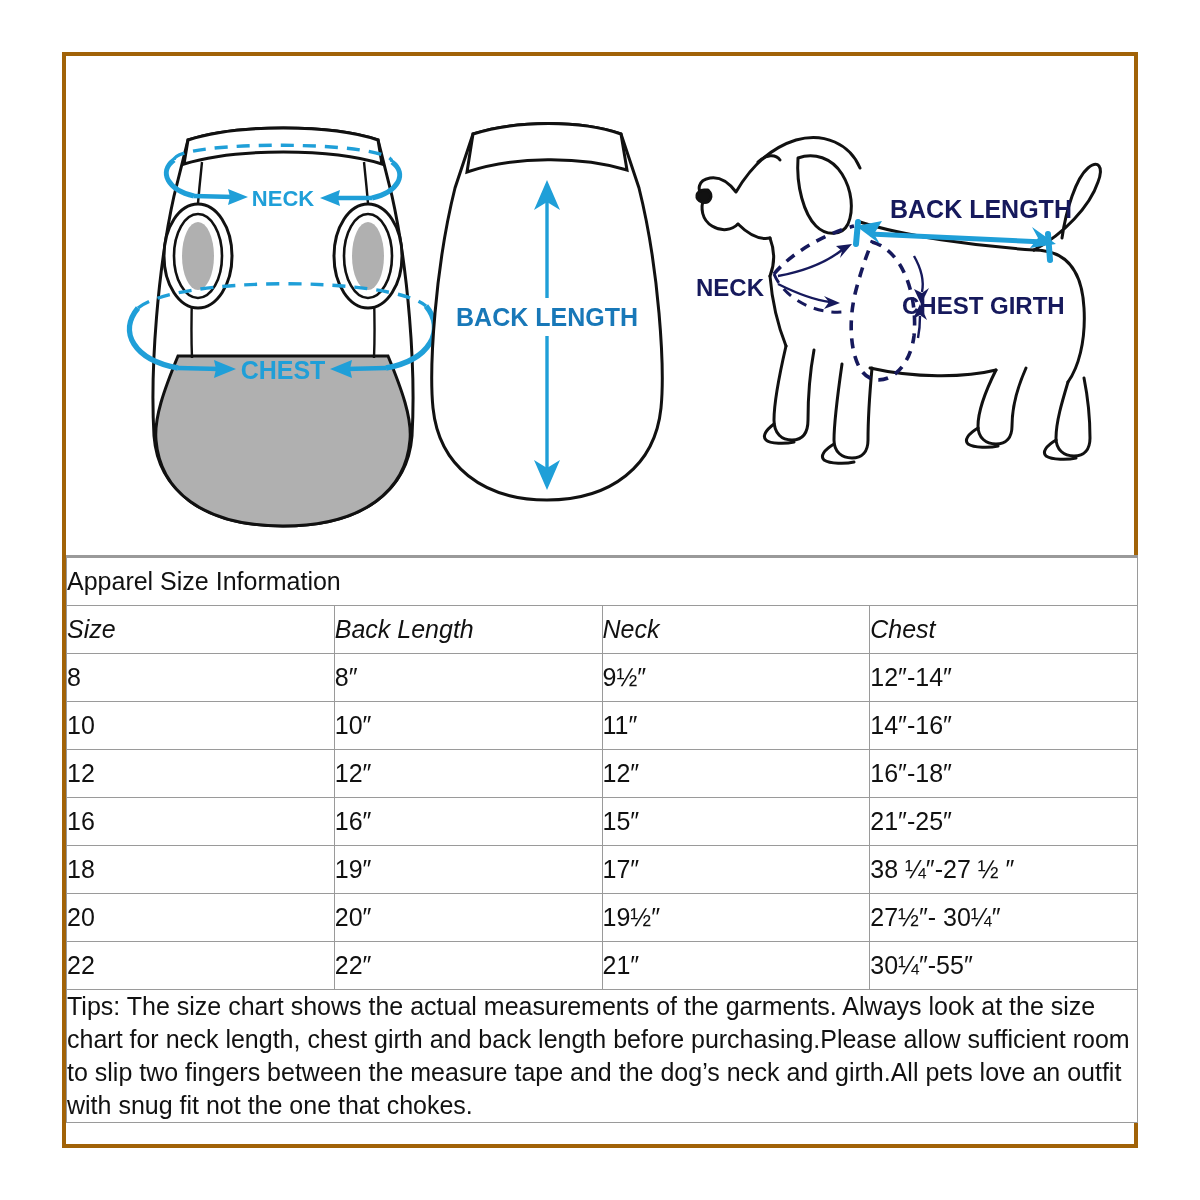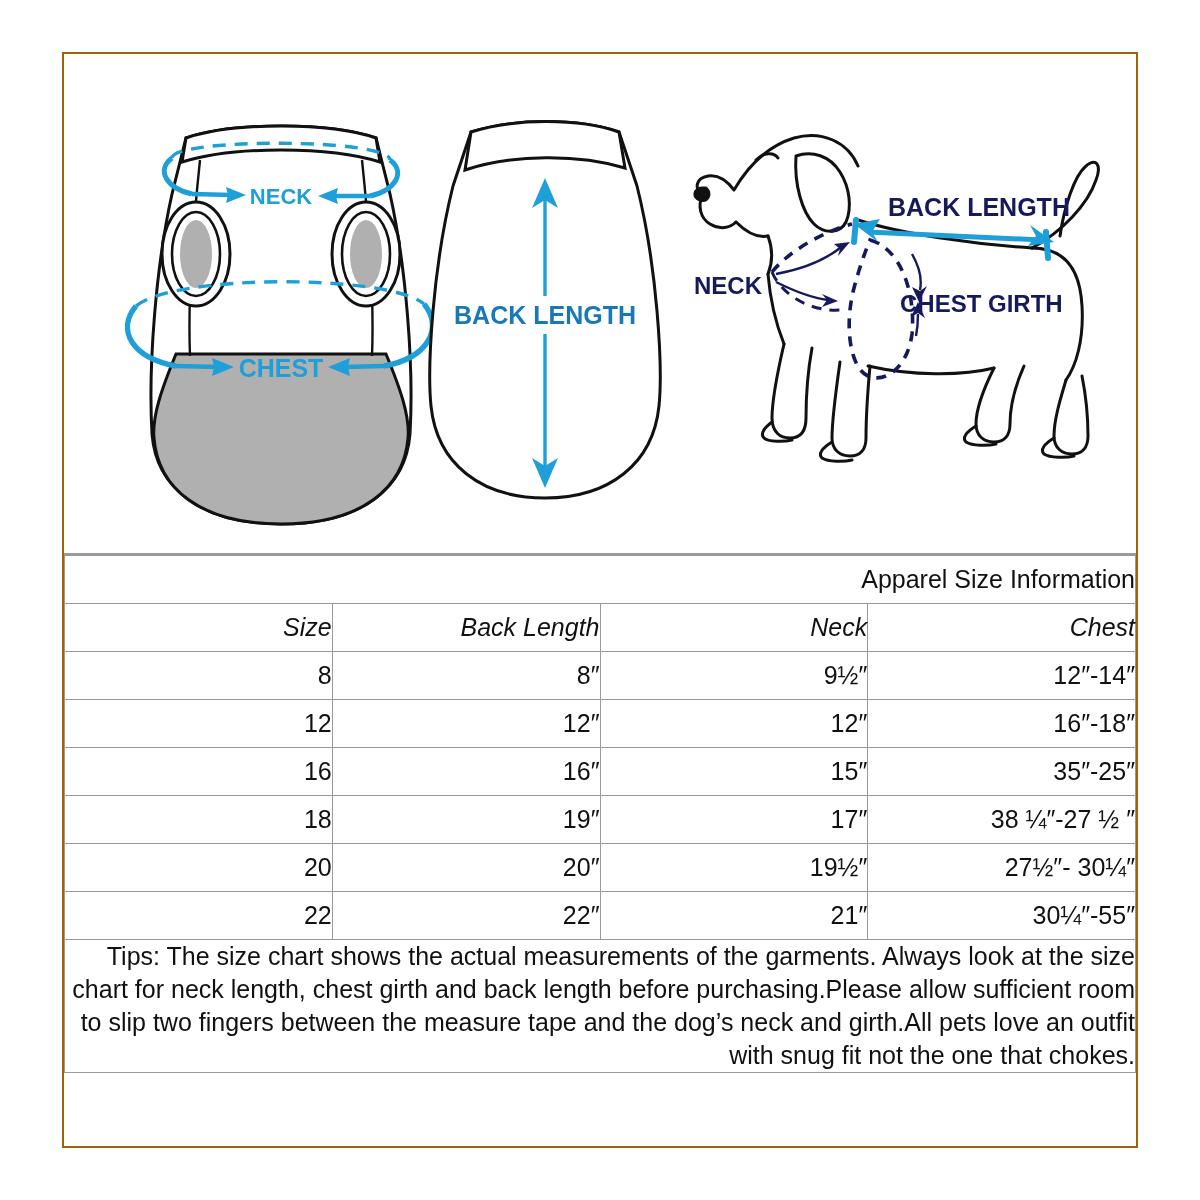--- a/index.html
+++ b/index.html
@@ -13,21 +13,21 @@
     font-family: "Liberation Sans", sans-serif;
     overflow: hidden;
   }
 
   #chart-frame {
     position: absolute;
     left: 62px;
     top: 52px;
     width: 1076px;
     height: 1096px;
-    border: 2px solid #a16207;
+    border: 4px solid #a16207;
     box-sizing: border-box;
     background: #ffffff;
   }
 
   
   #diagram-region {
     position: absolute;
     left: 0;
     top: 0;
     width: 1072px;
@@ -64,21 +64,21 @@
     height: 593px;
   }
 
   table.size-table {
     width: 100%;
     border-collapse: collapse;
     table-layout: fixed;
   }
   table.size-table td {
     border: 1px solid #9a9a9a;
-    text-align: right;
+    text-align: left;
     color: #111111;
     font-family: "Liberation Sans", sans-serif;
     font-size: 25px;
     height: 47px;
     padding: 0;
     background: #ffffff;
   }
   td.title-cell {
     text-align: left;
     padding-left: 24px;
@@ -266,30 +266,36 @@
           <td class="head-cell col-chest">Chest</td>
         </tr>
 
         <tr>
           <td class="col-size">8</td>
           <td class="col-back">8″</td>
           <td class="col-neck">9½″</td>
           <td class="col-chest">12″-14″</td>
         </tr>
         <tr>
+          <td class="col-size">10</td>
+          <td class="col-back">10″</td>
+          <td class="col-neck">11″</td>
+          <td class="col-chest">14″-16″</td>
+        </tr>
+        <tr>
           <td class="col-size">12</td>
           <td class="col-back">12″</td>
           <td class="col-neck">12″</td>
           <td class="col-chest">16″-18″</td>
         </tr>
         <tr>
           <td class="col-size">16</td>
           <td class="col-back">16″</td>
           <td class="col-neck">15″</td>
-          <td class="col-chest">35″-25″</td>
+          <td class="col-chest">21″-25″</td>
         </tr>
         <tr>
           <td class="col-size">18</td>
           <td class="col-back">19″</td>
           <td class="col-neck">17″</td>
           <td class="col-chest">38 ¼″-27 ½ ″</td>
         </tr>
         <tr>
           <td class="col-size">20</td>
           <td class="col-back">20″</td>

